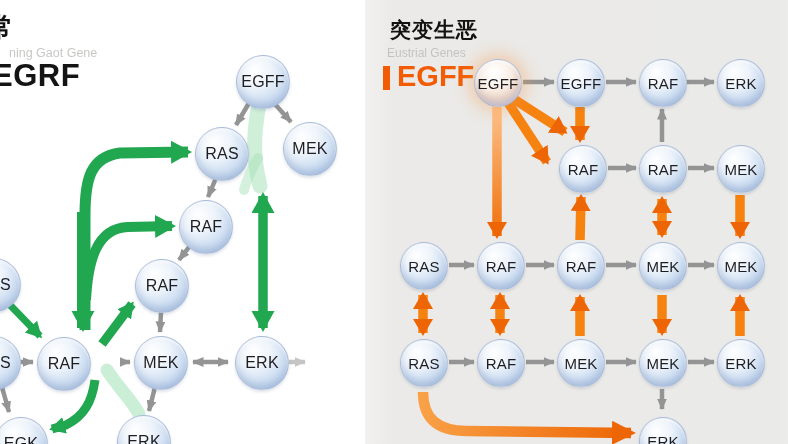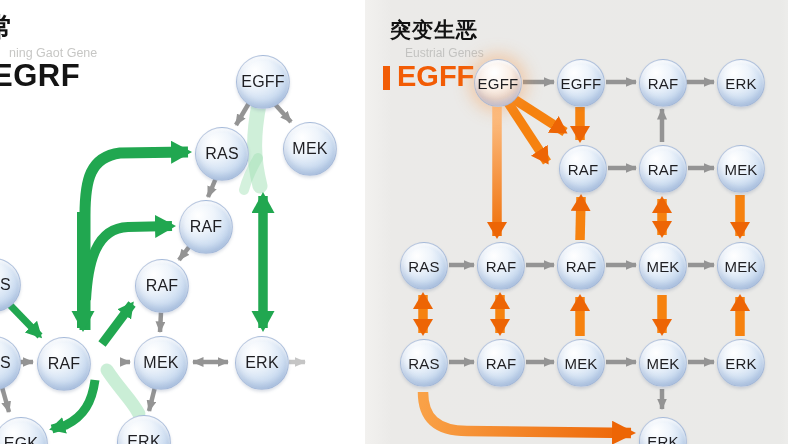--- a/index.html
+++ b/index.html
@@ -19,21 +19,21 @@
   .nr{width:46px;height:46px;font-size:15px;}
   .hl{background:radial-gradient(circle at 42% 28%, #ffffff 4%, #faeee5 40%, #ead4c6 62%, #c2cbe6 96%);
       box-shadow:0 0 16px 5px rgba(248,150,70,.38), inset 0 -4px 7px rgba(140,140,180,.3), inset 0 2px 3px rgba(255,255,255,.95);}
   .h-cn{position:absolute;font-weight:bold;color:#121212;}
   .h-sub{position:absolute;color:#c7c7c5;}
   .h-gene{position:absolute;font-weight:bold;}
   .panel-left .h-cn{left:-13px;top:10px;font-size:26px;}
   .panel-left .h-sub{left:9px;top:46px;font-size:12.5px;}
   .panel-left .h-gene{left:-8px;top:58px;font-size:31px;color:#141414;letter-spacing:.5px;}
   .panel-right .h-cn{left:25px;top:16px;font-size:21px;letter-spacing:1px;}
-  .panel-right .h-sub{left:40px;top:46px;font-size:12px;color:#c3c3c1;}
+  .panel-right .h-sub{left:22px;top:46px;font-size:12px;color:#c3c3c1;}
   .panel-right .h-gene{left:32px;top:60px;font-size:29px;color:#f25c05;}
   .accent-bar{position:absolute;left:18px;top:66px;width:7px;height:24px;background:#f25c05;}
 </style>
 </head>
 <body>
 
 <div class="stage">
 
   <div class="panel panel-left">
     <div class="h-cn">常</div>

